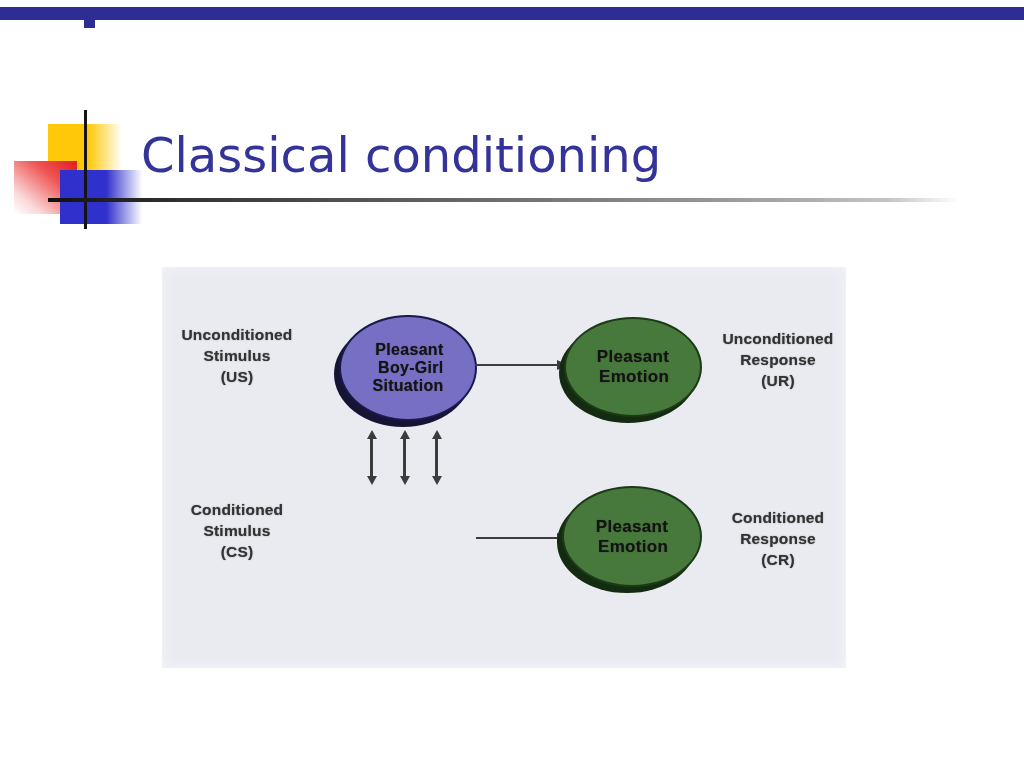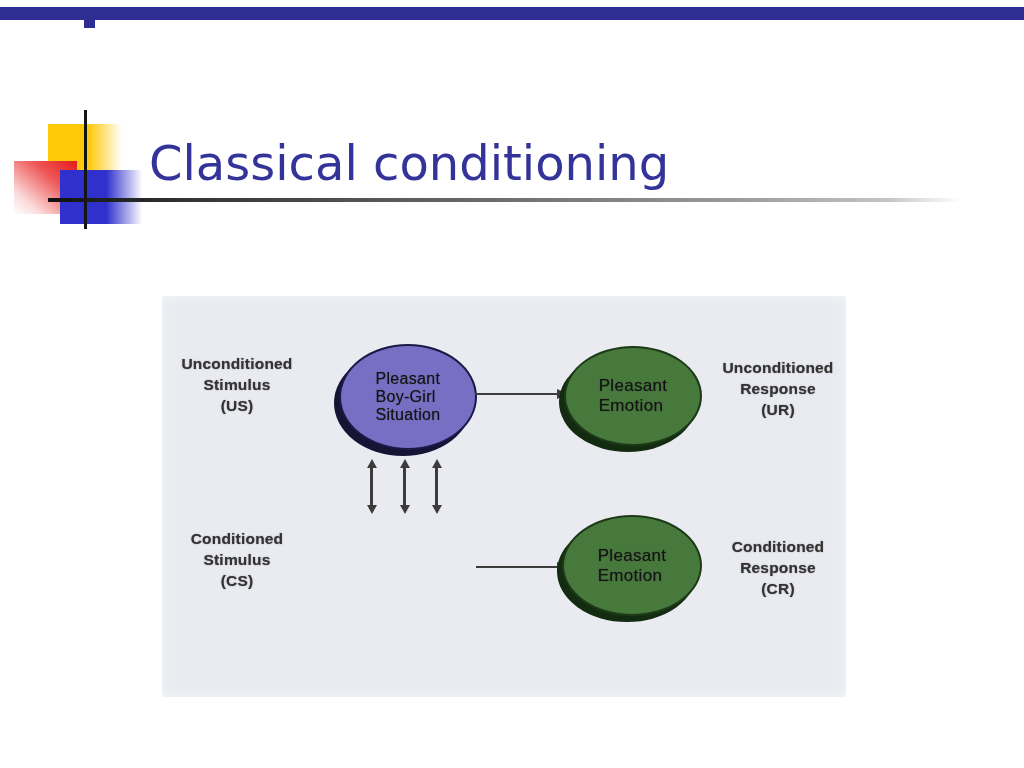--- a/index.html
+++ b/index.html
@@ -16,38 +16,38 @@
     background:linear-gradient(to right,#ffc90a 0%,#ffc90a 55%,rgba(255,255,255,0) 100%);}
   .sq-red{position:absolute;left:14px;top:161px;width:63px;height:53px;z-index:2;
     background:linear-gradient(to bottom left,#e41b1b 0%,#ee5555 35%,#fbdada 78%,rgba(255,248,248,0) 100%);}
   .sq-blue{position:absolute;left:60px;top:170px;width:84px;height:54px;z-index:3;
     background:linear-gradient(to right,#3030cd 0%,#3030cd 55%,rgba(255,255,255,0) 98%);}
   .cross-v{position:absolute;left:84px;top:110px;width:3px;height:119px;background:#141414;z-index:4;}
   .rule{position:absolute;left:48px;top:198px;width:912px;height:4px;z-index:4;
     background:linear-gradient(to right,#101010 0%,#333333 15%,#666666 45%,#9a9a9a 75%,#c4c4c4 92%,rgba(255,255,255,0) 100%);}
 
   
-  .title{position:absolute;left:141px;top:127px;margin:8px;z-index:5;
+  .title{position:absolute;left:141px;top:127px;margin:0;z-index:5;
     font-family:"DejaVu Sans","Liberation Sans",sans-serif;
     font-size:48px;font-weight:400;color:#333399;letter-spacing:0px;white-space:nowrap;}
 
   
-  .scan{position:absolute;left:162px;top:296px;width:684px;height:401px;
+  .scan{position:absolute;left:162px;top:267px;width:684px;height:401px;
     background:#e9ebf1;box-shadow:inset 0 0 14px rgba(255,255,255,0.55);}
 
   .lbl{position:absolute;text-align:center;font-weight:bold;font-size:15.5px;
     line-height:21px;color:#333333;letter-spacing:0.2px;white-space:pre-line;
     text-shadow:0 0 1.2px rgba(90,90,90,0.8);}
   .lbl-us{left:6px;top:57px;width:138px;}
   .lbl-cs{left:6px;top:232px;width:138px;}
   .lbl-ur{left:546px;top:61px;width:140px;}
   .lbl-cr{left:546px;top:240px;width:140px;}
 
   .oval{position:absolute;border-radius:50%;display:flex;align-items:center;justify-content:center;}
-  .oval-text{font-weight:normal;color:#131313;text-align:left;white-space:pre-line;
+  .oval-text{font-weight:bold;color:#131313;text-align:right;white-space:pre-line;
     letter-spacing:0.3px;text-shadow:0 0 1px rgba(40,40,40,0.7);}
   .oval-purple{left:177px;top:48px;width:134px;height:102px;background:#766fc4;
     border:2px solid #1a1a48;box-shadow:-5px 6px 0 0 #161335;}
   .oval-purple .oval-text{font-size:16px;line-height:18px;}
   .oval-green-top{left:402px;top:50px;width:134px;height:96px;}
   .oval-green-bot{left:400px;top:219px;width:136px;height:97px;}
   .oval-green{background:#47783c;border:2px solid #1d3a17;box-shadow:-5px 6px 0 0 #132b10;}
   .oval-green .oval-text{font-size:17px;line-height:20px;}
   .oval-red{left:174px;top:218px;width:138px;height:108px;background:#d8452f;
     border:2px solid #551010;box-shadow:-6px 6px 0 0 #490d0d;}

